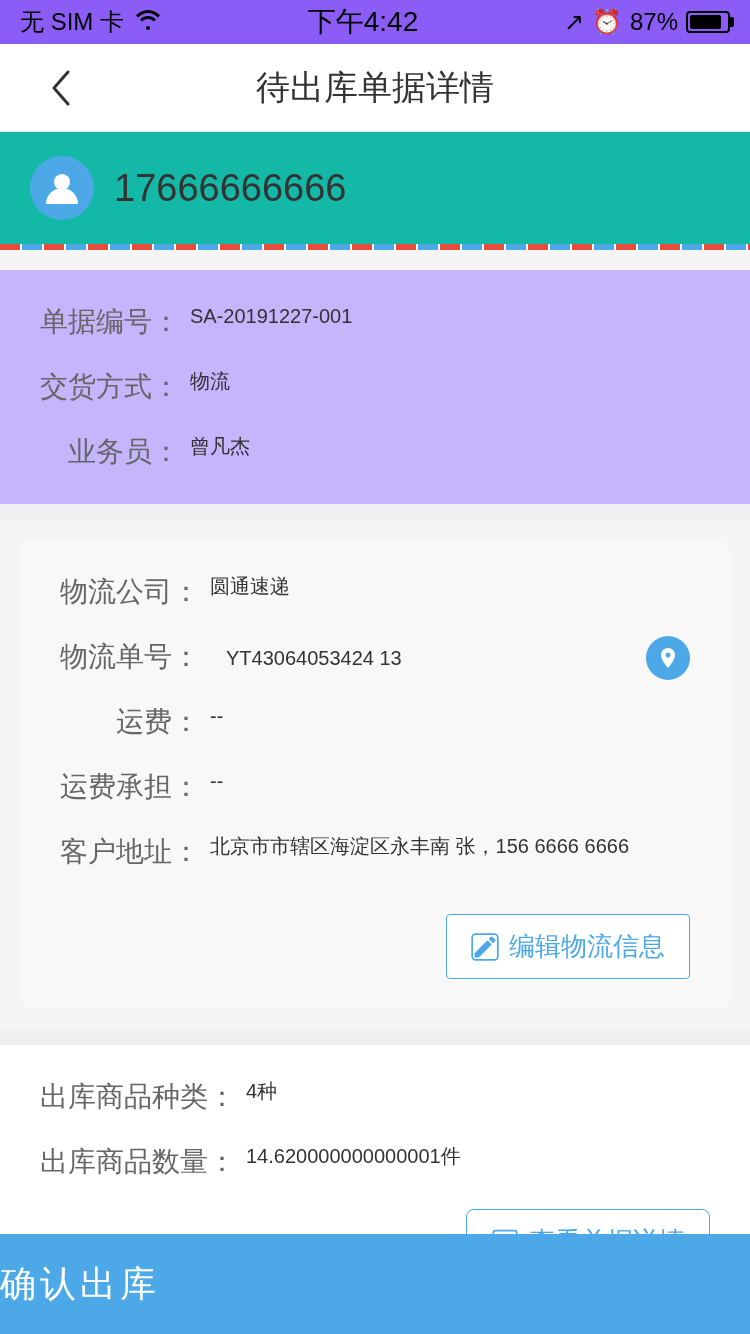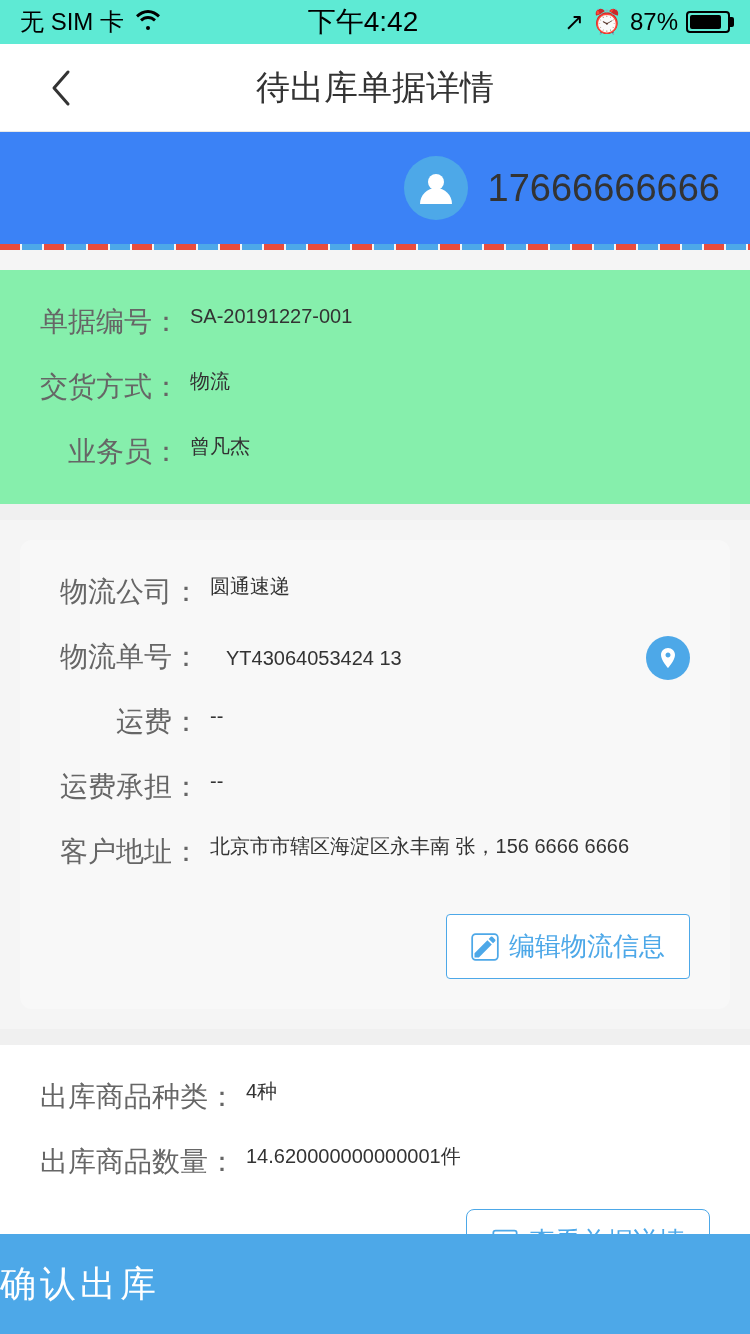--- a/index.html
+++ b/index.html
@@ -10,21 +10,21 @@
       font-family: -apple-system, "PingFang SC", "Helvetica Neue", Arial, sans-serif;
       background: #f5f5f5;
       color: #333;
       font-size: 28px;
     }
 
     
     .status-bar {
       width: 750px;
       height: 44px;
-      background: #5eead4;
+      background: #8b5cf6;
       display: flex;
       align-items: center;
       justify-content: space-between;
       padding: 0 20px;
       font-size: 24px;
       color: #000;
     }
     .status-left { display: flex; align-items: center; gap: 10px; }
     .status-center { font-size: 28px; font-weight: 500; }
     .status-right { display: flex; align-items: center; gap: 8px; font-size: 24px; }
@@ -59,27 +59,26 @@
       position: absolute;
       left: 50%;
       transform: translateX(-50%);
       font-size: 34px;
       font-weight: 500;
       color: #333;
     }
 
     
     .user-header {
-      background: #3b82f6;
+      background: #14b8a6;
       padding: 24px 30px;
       display: flex;
       align-items: center;
       gap: 20px;
       border-bottom: none;
-      justify-content: flex-end;
     }
     .user-avatar {
       width: 64px;
       height: 64px;
       background: #4da8e8;
       border-radius: 50%;
       display: flex;
       align-items: center;
       justify-content: center;
       flex-shrink: 0;
@@ -100,21 +99,21 @@
         #e84c3d 0px, #e84c3d 20px,
         transparent 20px, transparent 22px,
         #4da8e8 22px, #4da8e8 42px,
         transparent 42px, transparent 44px
       );
       margin-bottom: 0;
     }
 
     
     .section {
-      background: #86efac;
+      background: #c4b5fd;
       margin: 20px 0 0 0;
       padding: 30px 40px;
     }
 
     .info-row {
       display: flex;
       align-items: flex-start;
       margin-bottom: 20px;
       line-height: 1.6;
     }

